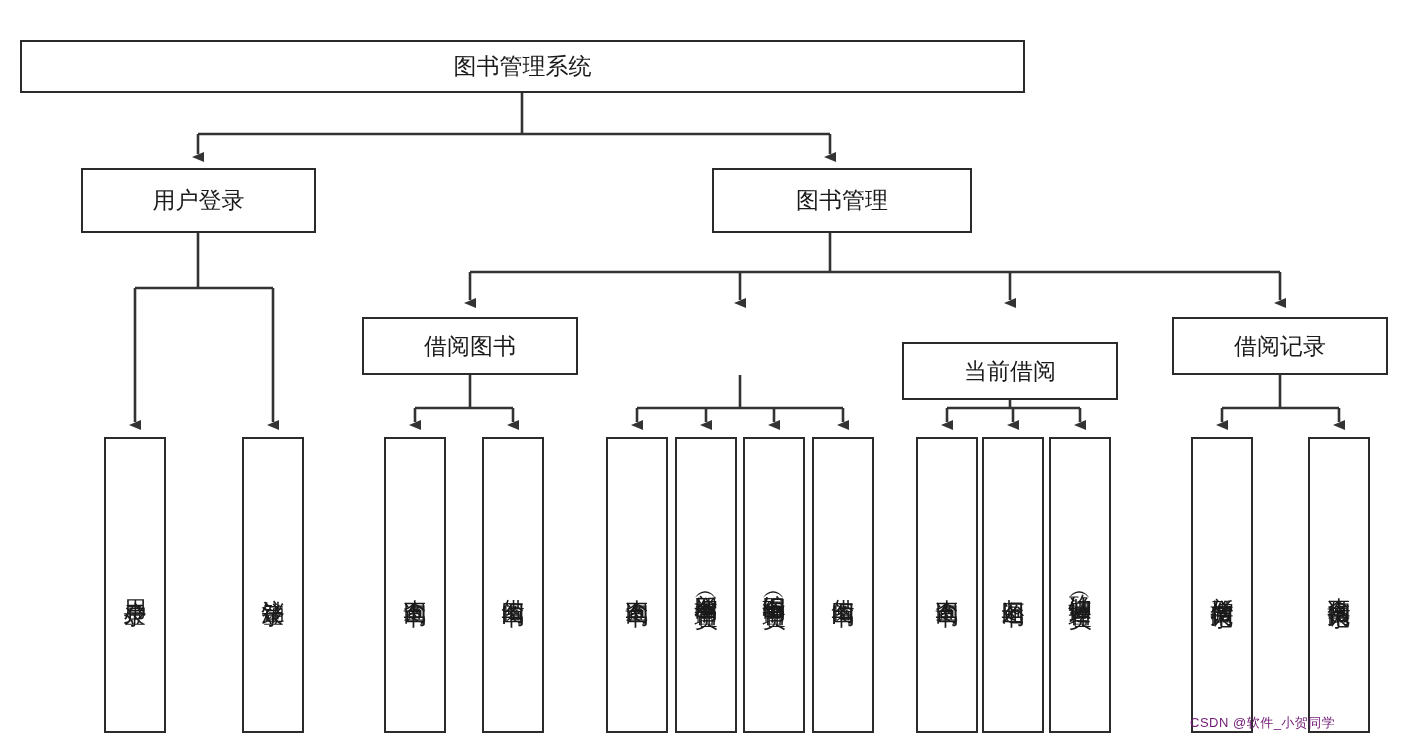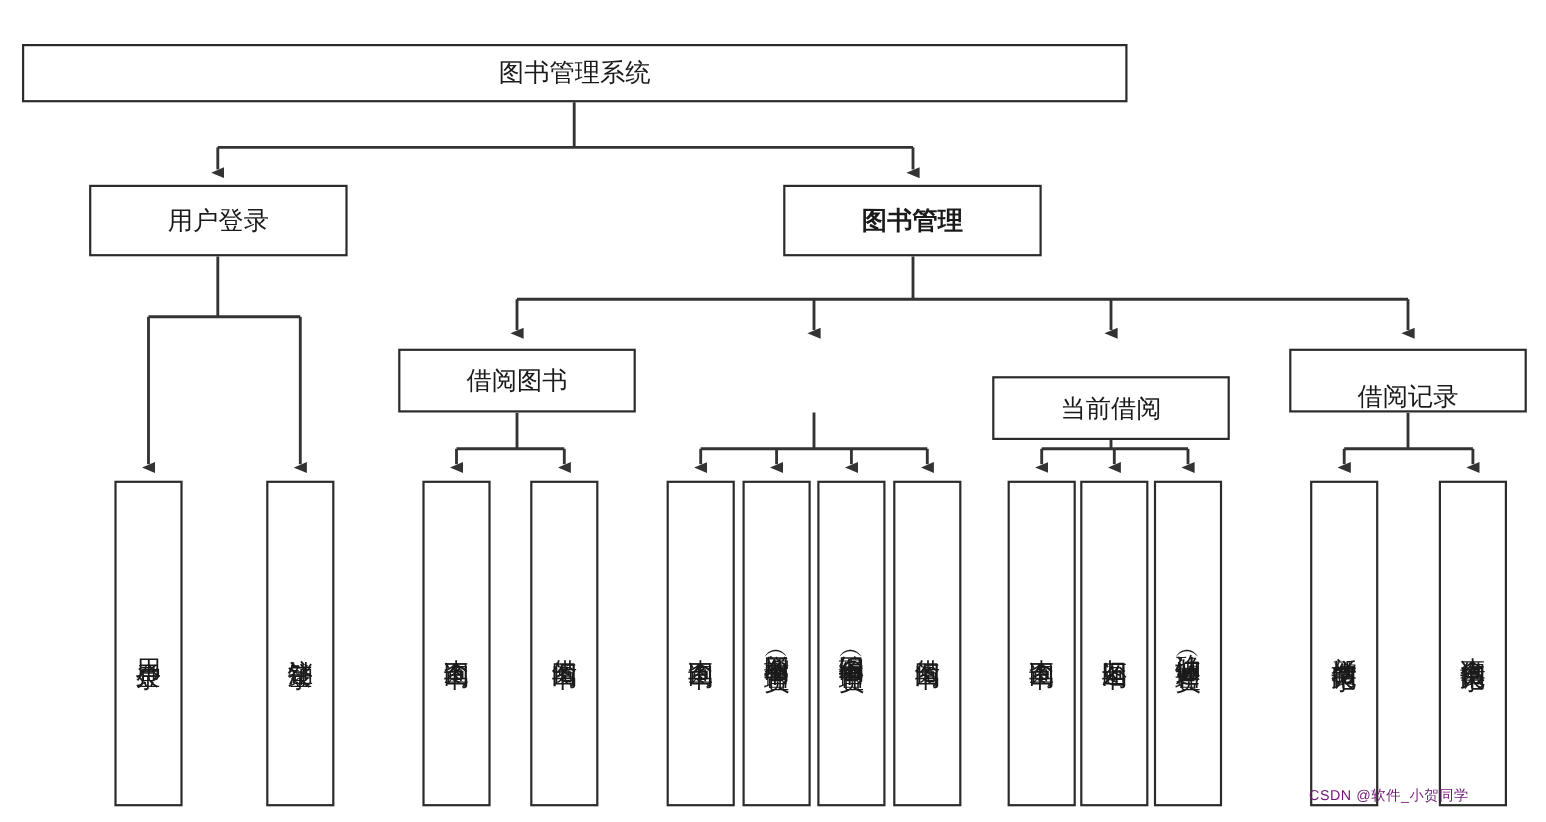--- a/index.html
+++ b/index.html
@@ -74,34 +74,34 @@
   </svg>
 
   <div class="node-box" style="left:20px;top:14px;width:1005px;height:53px;margin-top:26px;">
     <span class="node-label h-label">图书管理系统</span>
   </div>
 
   <div class="node-box" style="left:81px;top:168px;width:235px;height:65px;">
     <span class="node-label h-label">用户登录</span>
   </div>
 
-  <div class="node-box" style="left:712px;top:168px;width:235px;height:65px;font-weight:bold;">
+  <div class="node-box" style="left:712px;top:168px;width:260px;height:65px;">
     <span class="node-label h-label">图书管理</span>
   </div>
 
   <div class="node-box" style="left:362px;top:317px;width:216px;height:58px;">
     <span class="node-label h-label">借阅图书</span>
   </div>
 
 
   <div class="node-box" style="left:902px;top:317px;width:216px;height:58px;margin-top:25px;">
     <span class="node-label h-label">当前借阅</span>
   </div>
 
-  <div class="node-box" style="left:1172px;top:317px;width:216px;height:58px;align-items:flex-end;">
+  <div class="node-box" style="left:1172px;top:317px;width:216px;height:58px;">
     <span class="node-label h-label">借阅记录</span>
   </div>
 
   <div class="node-box" style="left:104px;top:437px;width:62px;height:296px;">
     <span class="node-label v-label">用户登录</span>
   </div>
 
   <div class="node-box" style="left:242px;top:437px;width:62px;height:296px;">
     <span class="node-label v-label">注销登录</span>
   </div>

